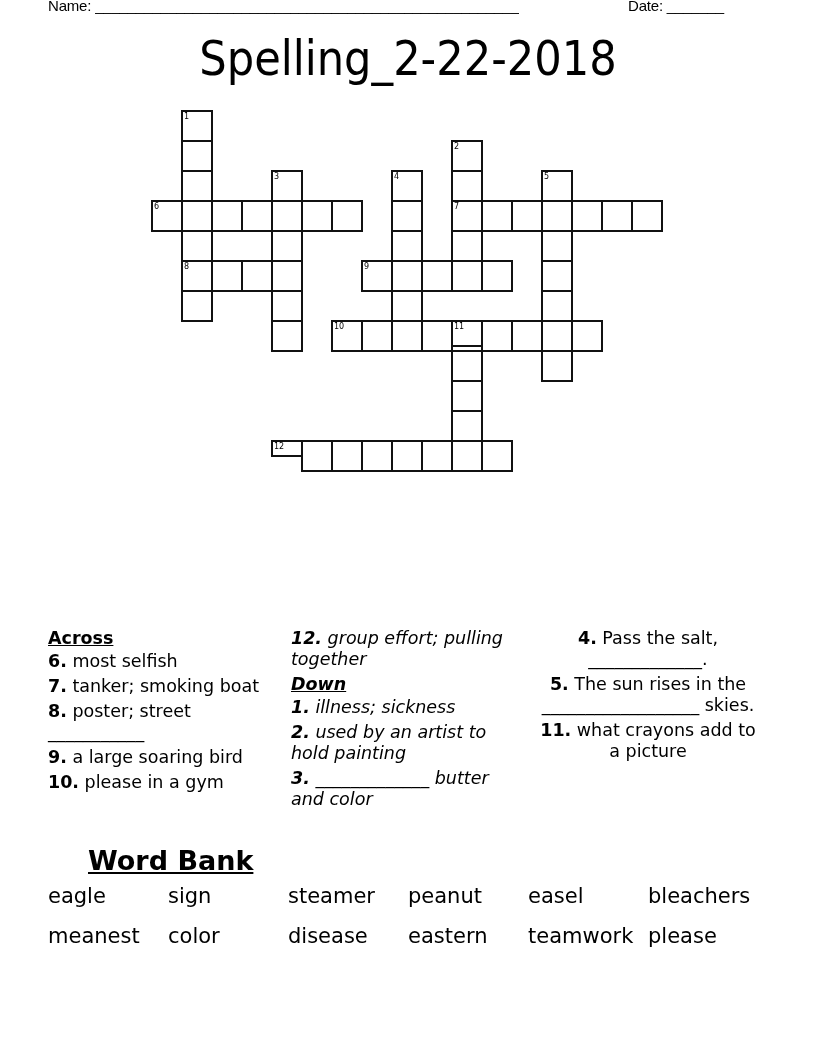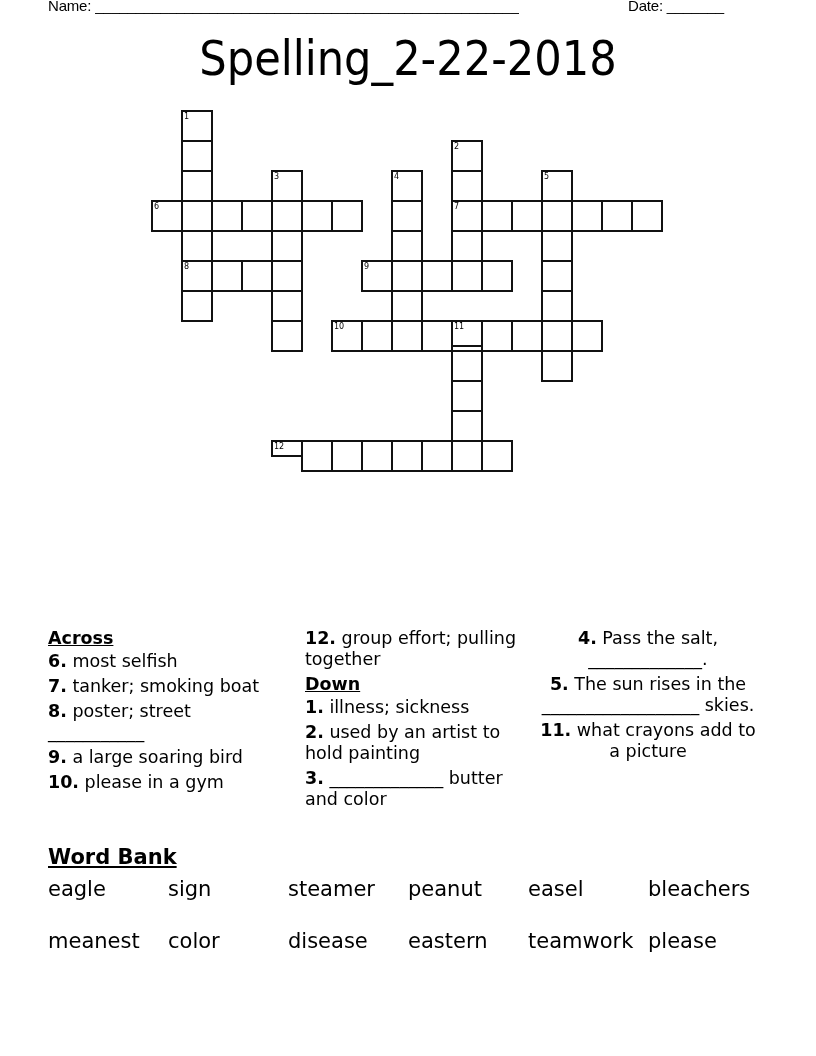--- a/index.html
+++ b/index.html
@@ -25,25 +25,25 @@
     font-size: 8px; line-height: 9px;
   }
   .clues {
     position: absolute; top: 628px; font-family: "DejaVu Sans", sans-serif;
     font-size: 17.5px; line-height: 21px;
   }
   .clues .heading { font-weight: bold; text-decoration: underline; margin-bottom: 2px; }
   .clue { margin-bottom: 4px; }
   .clue b { font-weight: bold; }
   .col1 { left: 48px; width: 230px; }
-  .col2 { left: 305px; width: 230px; }
+  .col2 { left: 291px; width: 230px; font-style: italic; }
   .col3 { left: 533px; width: 230px; text-align: center; }
   .wordbank { position: absolute; top: 845px; left: 48px; font-family: "DejaVu Sans", sans-serif; }
-  .wordbank .heading { font-size: 21px; font-weight: bold; text-decoration: underline; margin-bottom: 8px; }
-  .wb-grid { display: grid; grid-template-columns: repeat(6, 120px); row-gap: 28px; font-size: 21px; }
+  .wordbank .heading { font-size: 27px; font-weight: bold; text-decoration: underline; margin-bottom: 8px; margin-left: 40px; }
+  .wb-grid { display: grid; grid-template-columns: repeat(6, 120px); row-gap: 16px; font-size: 21px; }
 </style>
 </head>
 <body>
 
 <div class="header-line">
   <span class="name">Name: ____________________________________________________</span>
   <span class="date">Date: _______</span>
 </div>
 
 <div class="title">Spelling_2-22-2018</div>

